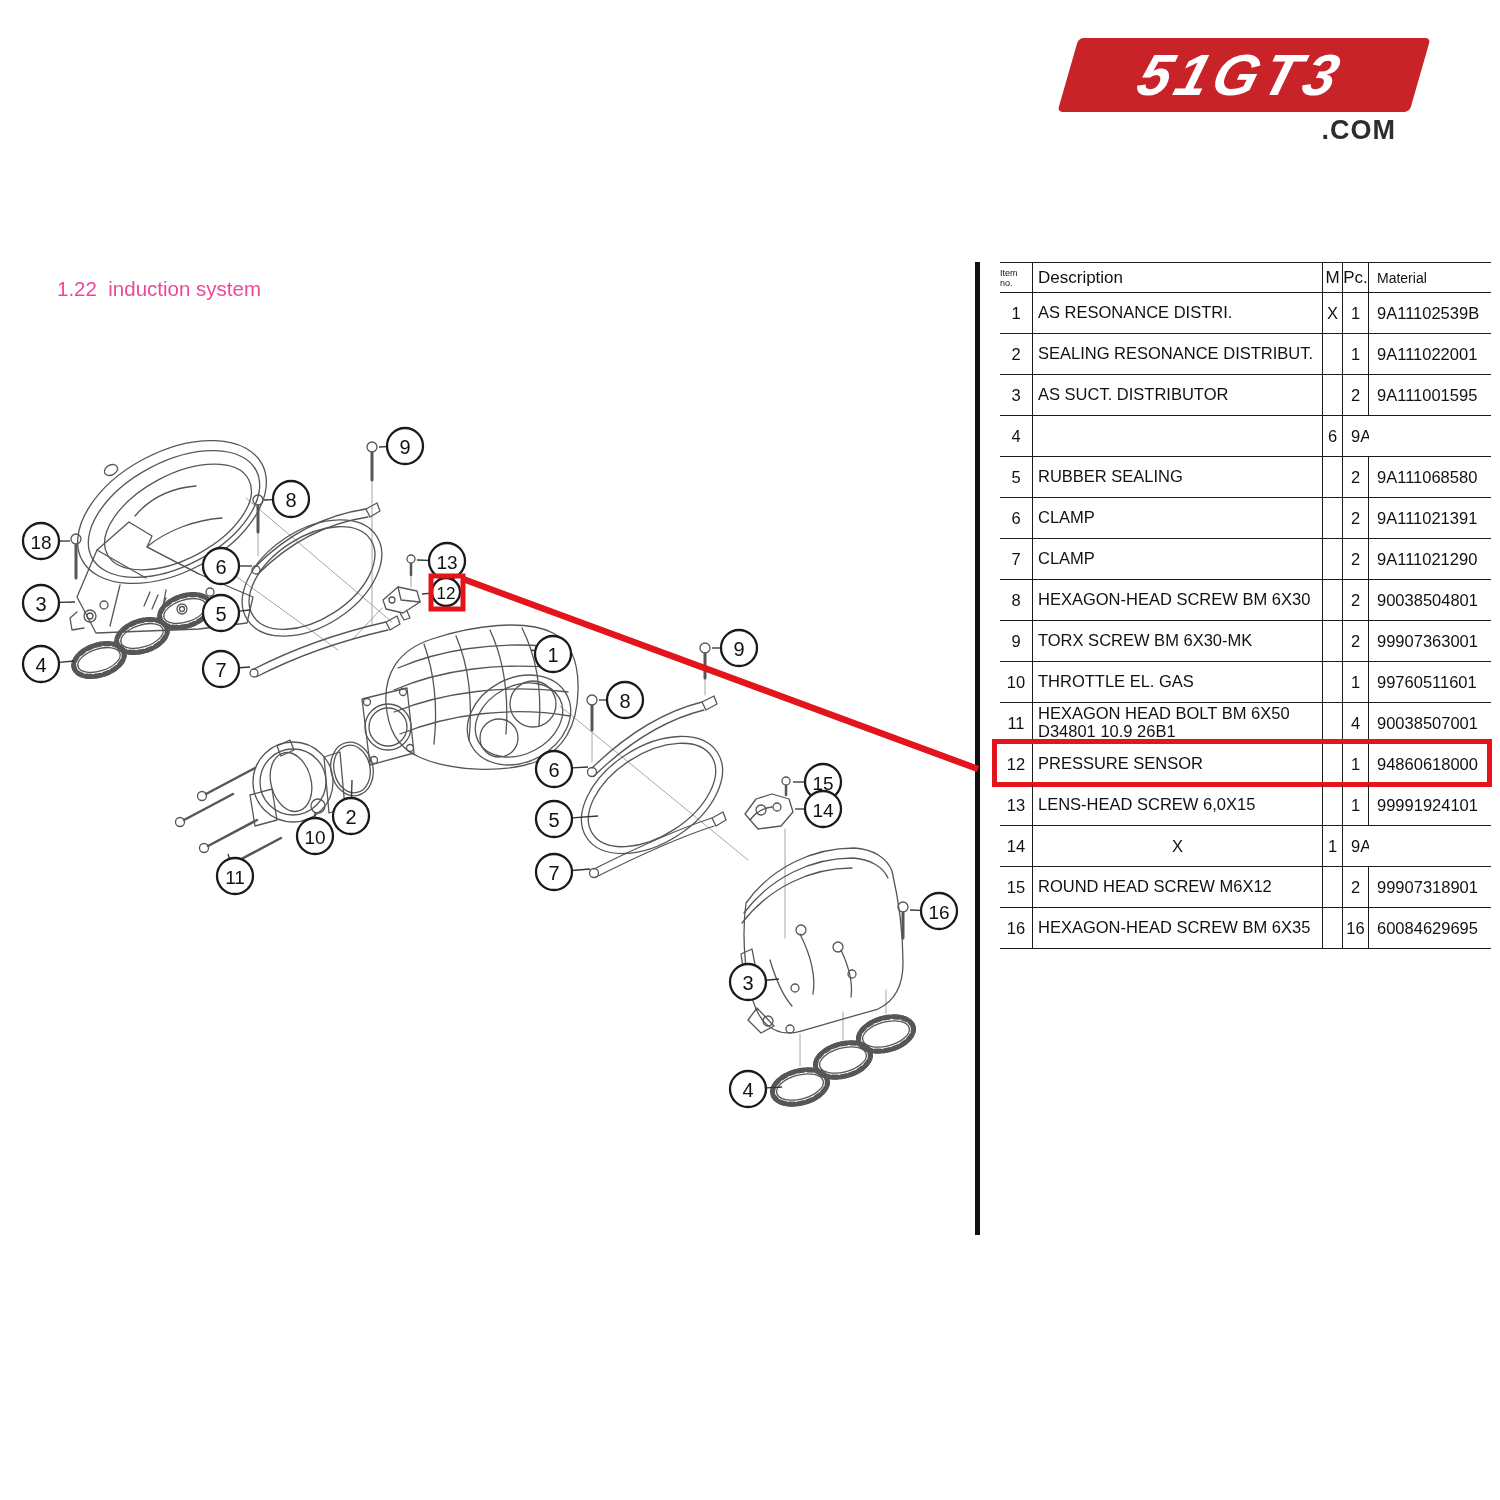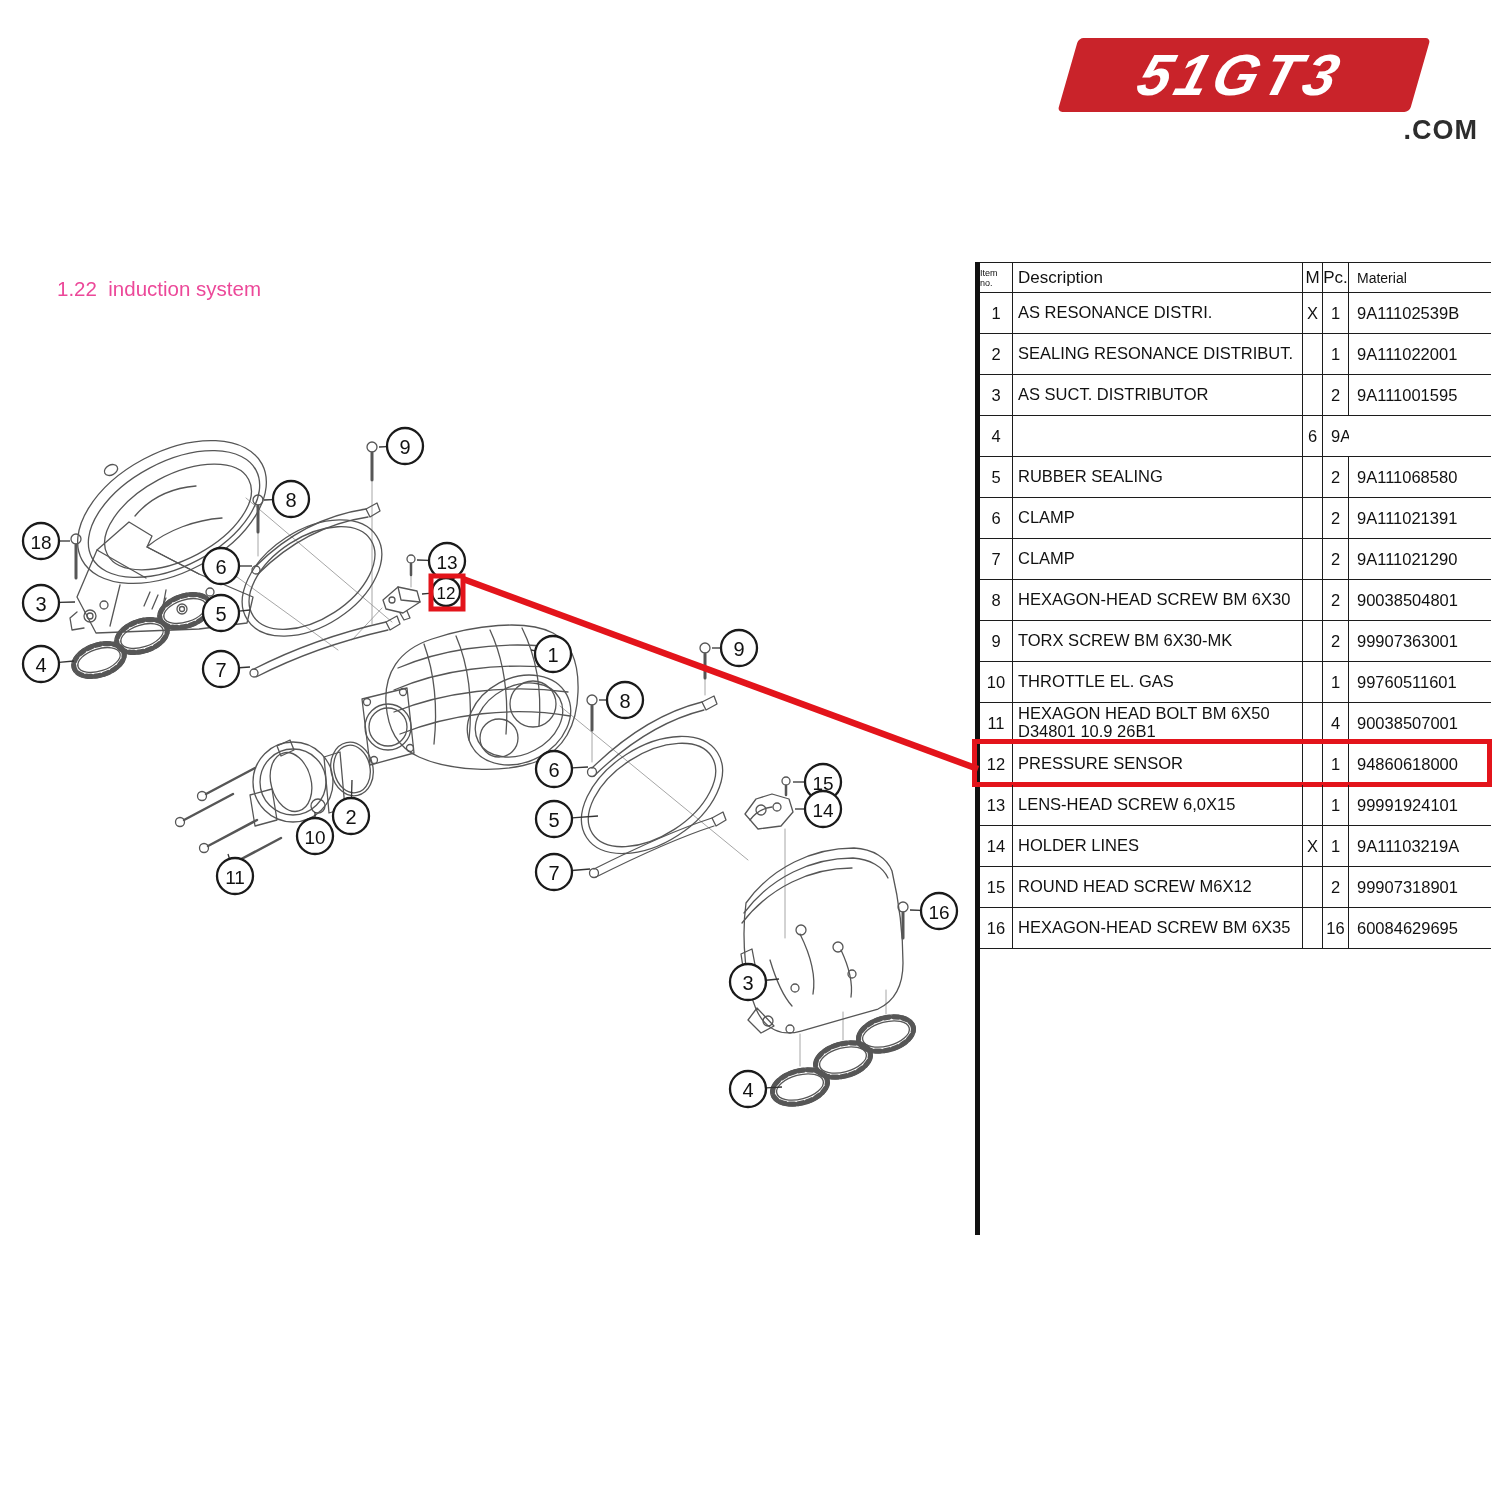--- a/index.html
+++ b/index.html
@@ -4,30 +4,30 @@
 <style>
   html,body{margin:0;padding:0;background:#ffffff;}
   .canvas{position:relative;width:1500px;height:1500px;background:#fff;overflow:hidden;
           font-family:"Liberation Sans",sans-serif;color:#111;}
   
   .logo-plate{position:absolute;left:1068px;top:38px;width:352px;height:74px;
               background:var(--logo-red,#c9232a);transform:skewX(-16deg);border-radius:5px;
               display:flex;align-items:center;justify-content:center;}
   .logo-plate span{color:#fff;font-size:58px;font-weight:700;font-style:italic;
                    letter-spacing:5px;line-height:1;padding-right:6px;}
-  .logo-com{position:absolute;left:1368px;top:115px;width:110px;text-align:right;
+  .logo-com{position:absolute;left:1286px;top:115px;width:110px;text-align:right;
             font-size:27px;font-weight:700;color:#2d2d2d;letter-spacing:1px;}
   
   .title{position:absolute;left:57px;top:277px;font-size:20.5px;color:#ec4899;white-space:pre;}
   
   svg.diagram{position:absolute;left:0;top:0;width:1500px;height:1500px;pointer-events:none;z-index:3;}
   
   .tbar{position:absolute;left:975px;top:262px;width:5px;height:973px;background:#111;z-index:2;}
   .ptable{position:absolute;left:980px;top:262px;width:511px;z-index:2;font-size:16.5px;}
-  .thead,.trow{display:grid;grid-template-columns:33px 290px 20px 26px 142px;}
+  .thead,.trow{display:grid;grid-template-columns:33px 290px 20px 26px 142px;margin-left:20px;}
   .thead{height:29px;border-top:1.5px solid #1c1c1c;border-bottom:1.5px solid #1c1c1c;}
   .trow{height:40px;border-bottom:1.5px solid #1c1c1c;position:relative;}
   .cell{display:flex;align-items:center;overflow:hidden;}
   .b-r{border-right:1.5px solid #1c1c1c;}
   .c-item{justify-content:center;}
   .c-desc{padding-left:5px;white-space:pre-line;line-height:1.08;}
   .c-m,.c-pc{justify-content:center;}
   .c-mat{padding-left:8px;}
   .h-item{font-size:9px;justify-content:center;}
   .h-desc{padding-left:5px;font-size:17px;text-align:center;}
@@ -497,21 +497,20 @@
         </div>
         <div class="trow">
           <div class="cell c-item b-r">13</div>
           <div class="cell c-desc b-r">LENS-HEAD SCREW 6,0X15</div>
           <div class="cell c-m b-r"></div>
           <div class="cell c-pc b-r">1</div>
           <div class="cell c-mat">99991924101</div>
         </div>
         <div class="trow">
           <div class="cell c-item b-r">14</div>
-          <div class="cell c-desc b-r">HOLDER LINES</div>
           <div class="cell c-m b-r">X</div>
           <div class="cell c-pc b-r">1</div>
           <div class="cell c-mat">9A11103219A</div>
         </div>
         <div class="trow">
           <div class="cell c-item b-r">15</div>
           <div class="cell c-desc b-r">ROUND HEAD SCREW M6X12</div>
           <div class="cell c-m b-r"></div>
           <div class="cell c-pc b-r">2</div>
           <div class="cell c-mat">99907318901</div>

